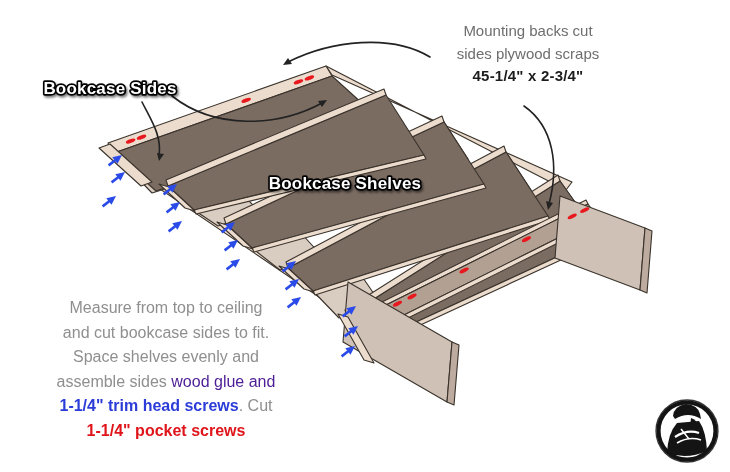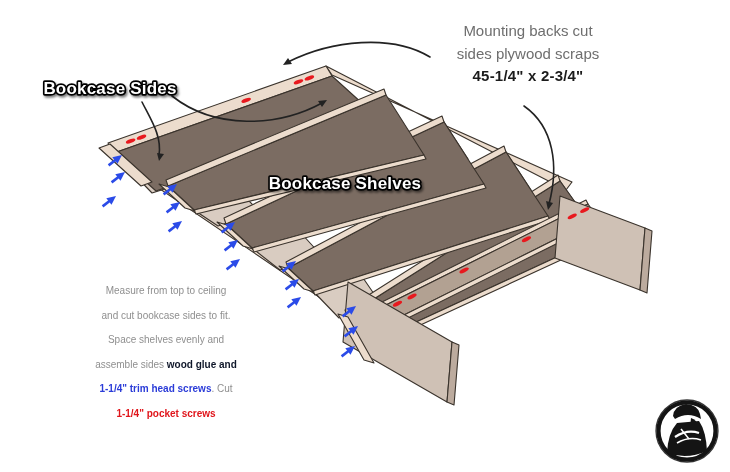--- a/index.html
+++ b/index.html
@@ -5,22 +5,22 @@
   html,body{margin:0;padding:0}
   body{
     width:730px;height:472px;position:relative;background:#ffffff;
     font-family:"Liberation Sans",sans-serif;overflow:hidden;
   }
   #stage{position:absolute;inset:0}
   svg#iso{position:absolute;left:0;top:0}
   .note{position:absolute;text-align:center;color:#6e6e6e;font-size:15px;line-height:22.5px}
   #mounting-note{left:432px;top:20px;width:192px}
   #mounting-note .dim{font-weight:bold;color:#1c1c1c;letter-spacing:.2px}
-  #instructions{left:22px;top:279px;width:288px;font-size:10px;line-height:24.5px;color:#8f8f8f}
-  #instructions .b{font-weight:bold;color:#0f172a}
+  #instructions{left:22px;top:296px;width:288px;font-size:16px;line-height:24.5px;color:#8f8f8f}
+  #instructions .b{font-weight:normal;color:#4c1d95}
   #instructions .blue{font-weight:bold;color:#2b3cd8}
   #instructions .red{font-weight:bold;color:#e0151b}
   .outlined-label{
     font-family:"Liberation Sans",sans-serif;font-weight:bold;font-size:17px;
     fill:#ffffff;stroke:#000000;stroke-width:3.4px;paint-order:stroke;
     stroke-linejoin:round;letter-spacing:.2px;
   }
 </style>
 </head>
 <body>

